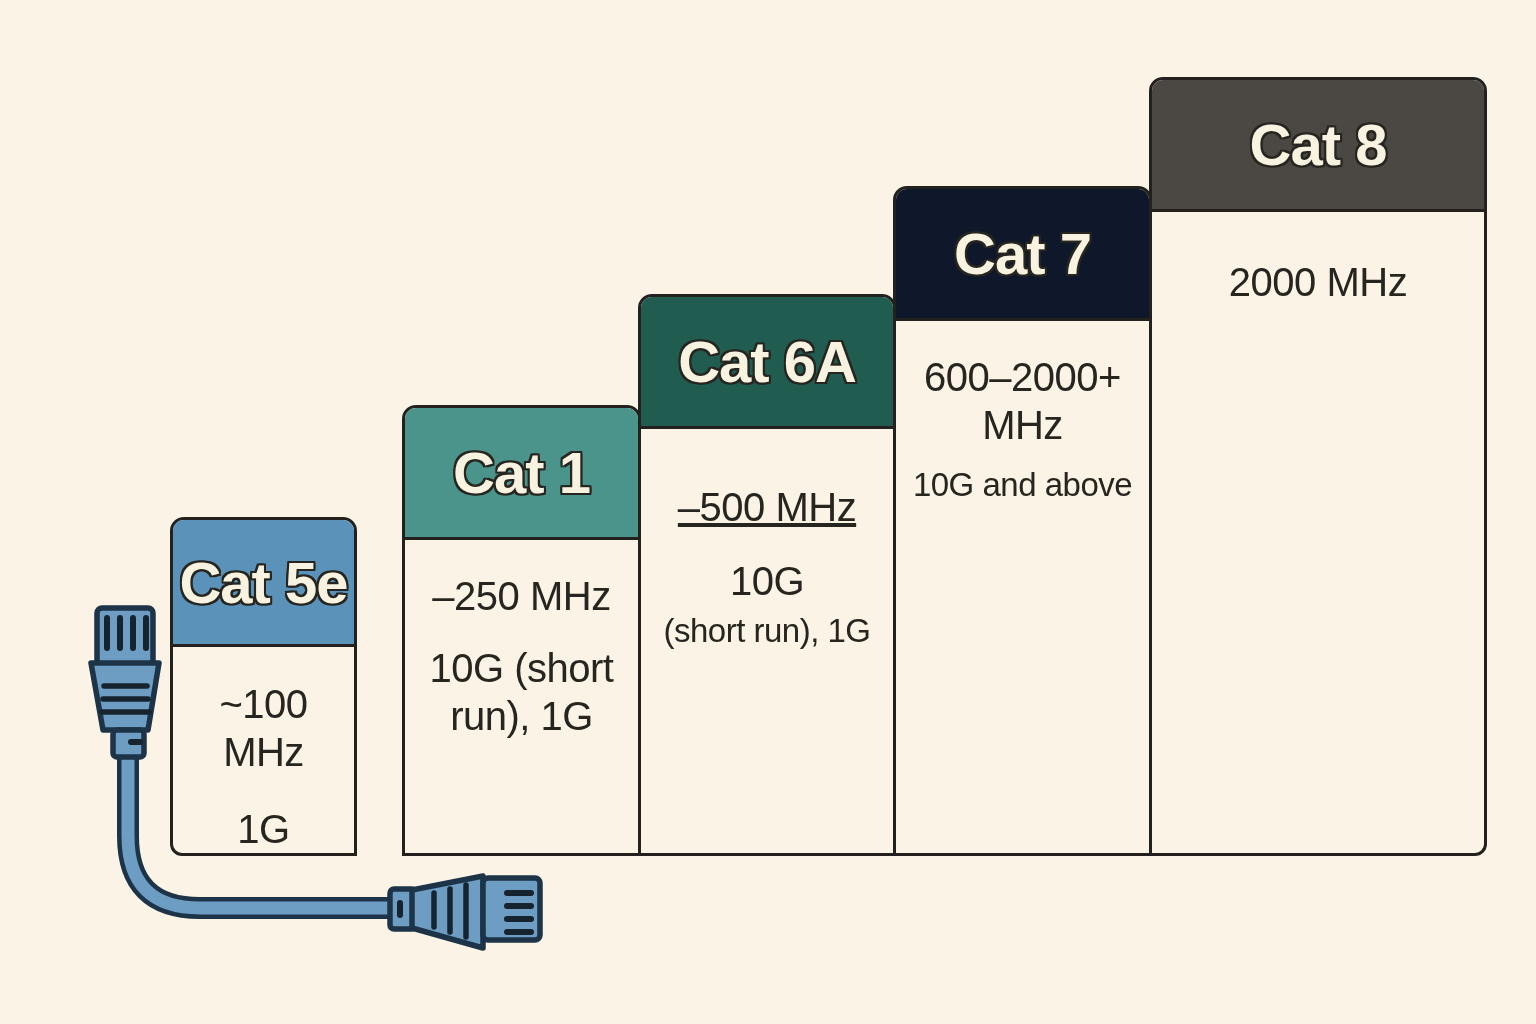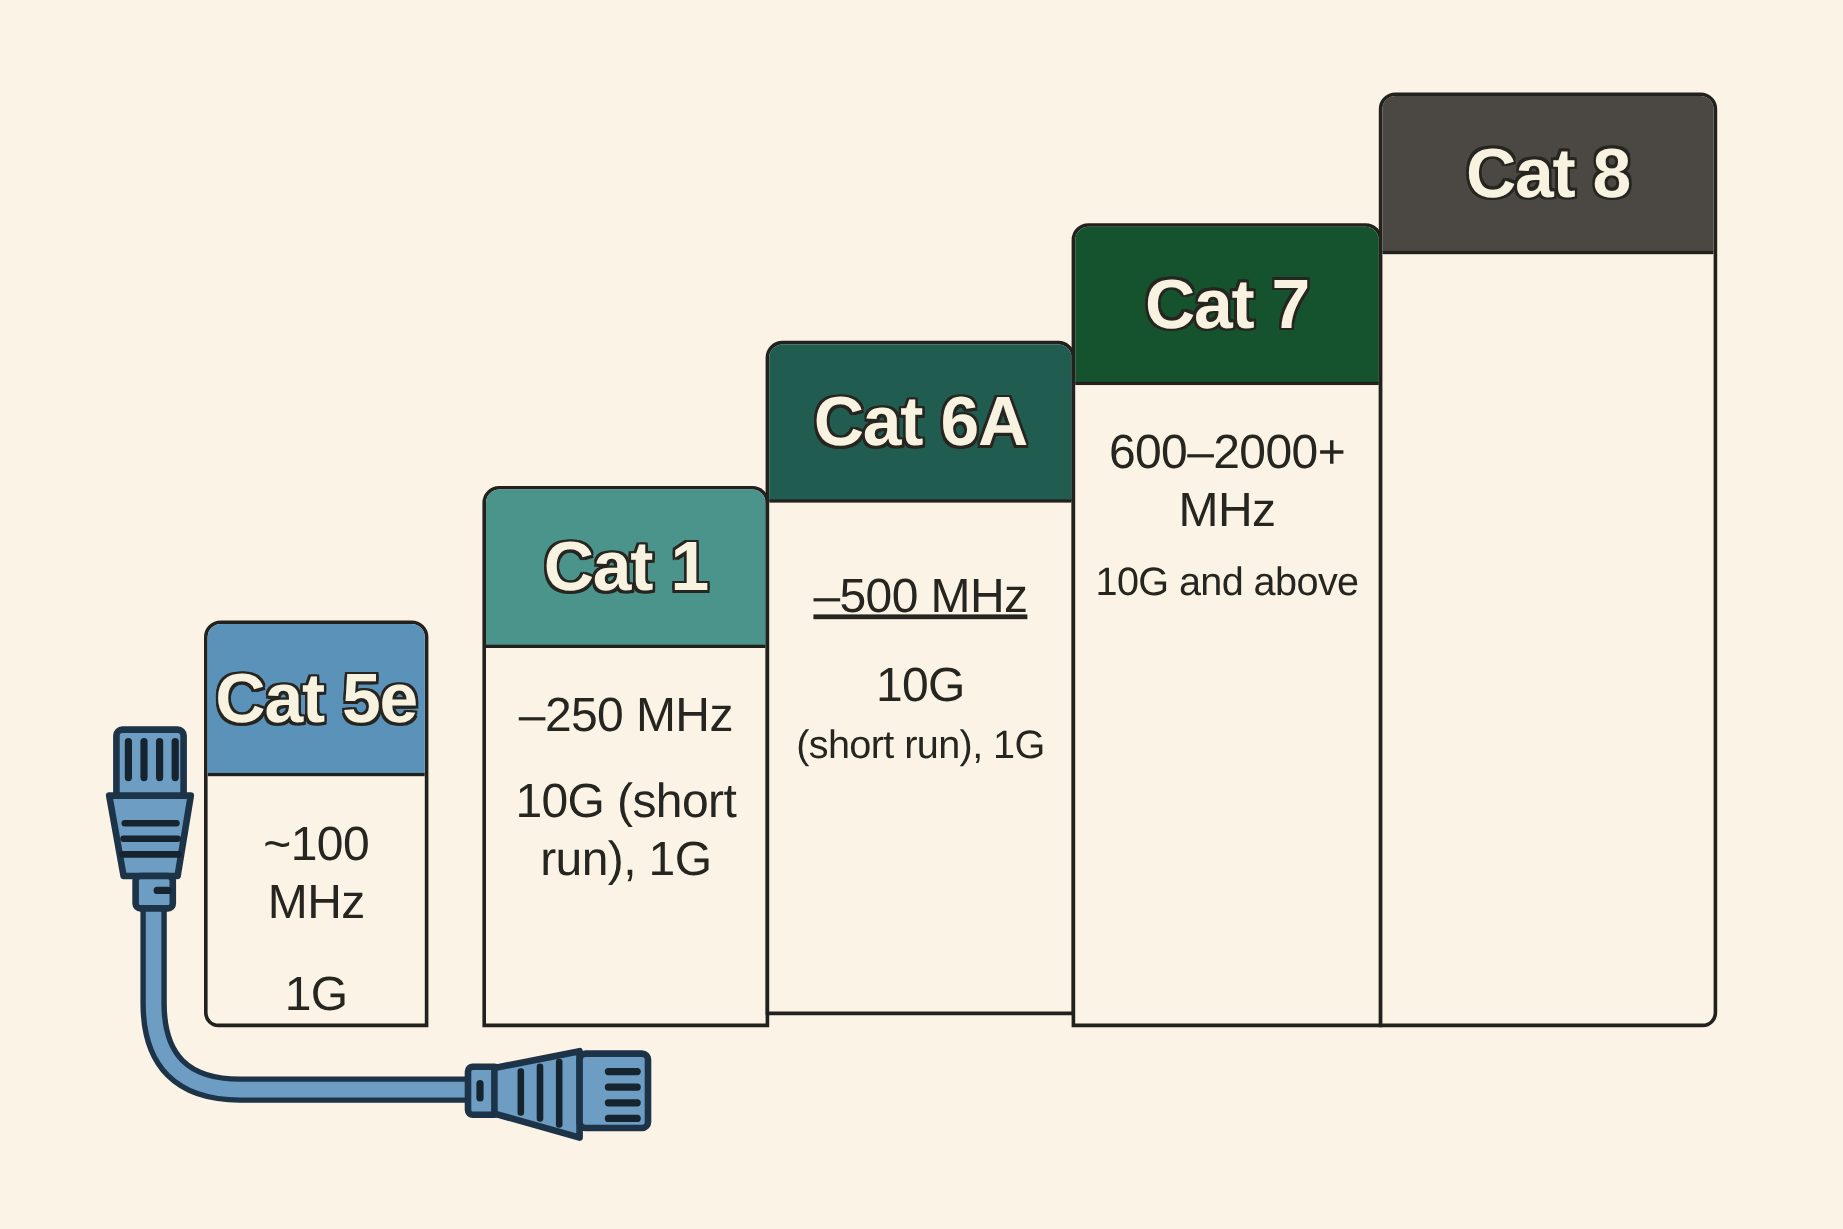--- a/index.html
+++ b/index.html
@@ -64,23 +64,23 @@
   }
   .speed-small {
     font-size: 33px;
     font-weight: 500;
     line-height: 1.2;
     letter-spacing: -0.5px;
   }
 
   #bar-cat5e { left: 170px; top: 517px; width: 187px; height: 339px; border-bottom-left-radius: 12px; }
   #bar-cat6  { left: 402px; top: 405px; width: 239px; height: 451px; }
-  #bar-cat6a { left: 638px; top: 284px; width: 258px; height: 562px; }
+  #bar-cat6a { left: 638px; top: 294px; width: 258px; height: 562px; }
   #bar-cat7  { left: 893px; top: 186px; width: 259px; height: 670px; }
-  #bar-cat8  { left: 1149px; top: 77px; width: 282px; height: 779px; border-bottom-right-radius: 12px; }
+  #bar-cat8  { left: 1149px; top: 77px; width: 338px; height: 779px; border-bottom-right-radius: 12px; }
 
   #bar-cat5e .freq { margin-top: 33px; }
   #bar-cat5e .speed { margin-top: 29px; }
   #bar-cat6 .freq { margin-top: 32px; }
   #bar-cat6 .speed { margin-top: 24px; }
   #bar-cat6a .freq { margin-top: 54px; text-decoration: underline; }
   #bar-cat6a .speed { margin-top: 26px; }
   #bar-cat6a .speed-small { margin-top: 6px; }
   #bar-cat7 .freq { margin-top: 32px; }
   #bar-cat7 .speed-small { margin-top: 16px; }
@@ -125,32 +125,35 @@
       <span class="hdr-label">Cat 6A</span>
     </div>
     <div class="bar-body">
       <div class="freq">–500 MHz</div>
       <div class="speed">10G</div>
       <div class="speed-small">(short run), 1G</div>
     </div>
   </div>
 
   <div class="bar" id="bar-cat7">
-    <div class="bar-header" style="background: #14532d;">
+    <div class="bar-header" style="background: #0f172a;">
       <span class="hdr-label">Cat 7</span>
     </div>
     <div class="bar-body">
       <div class="freq">600–2000+ MHz</div>
       <div class="speed-small">10G and above</div>
     </div>
   </div>
 
   <div class="bar" id="bar-cat8">
     <div class="bar-header" style="background: rgb(75, 72, 67);">
       <span class="hdr-label">Cat 8</span>
+    </div>
+    <div class="bar-body">
+      <div class="freq">2000 MHz</div>
     </div>
   </div>
 
   <svg id="cable-svg" viewBox="0 0 500 385">
 
     <g>
       <path d="M 68 152 L 68 241 Q 68 313 140 313 L 332 313" fill="none" stroke="#1d3347" stroke-width="22"></path>
       <path d="M 68 152 L 68 241 Q 68 313 140 313 L 332 313" fill="none" stroke="#6d9dc3" stroke-width="13"></path>
     </g>
 

